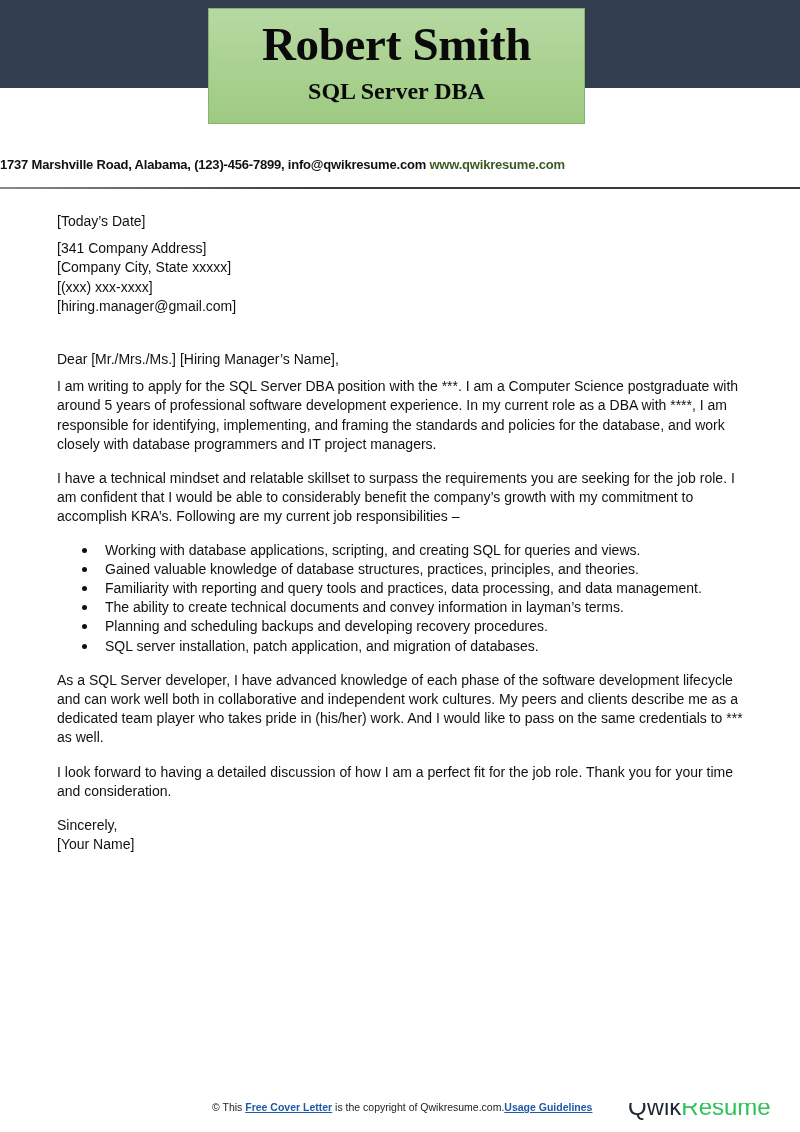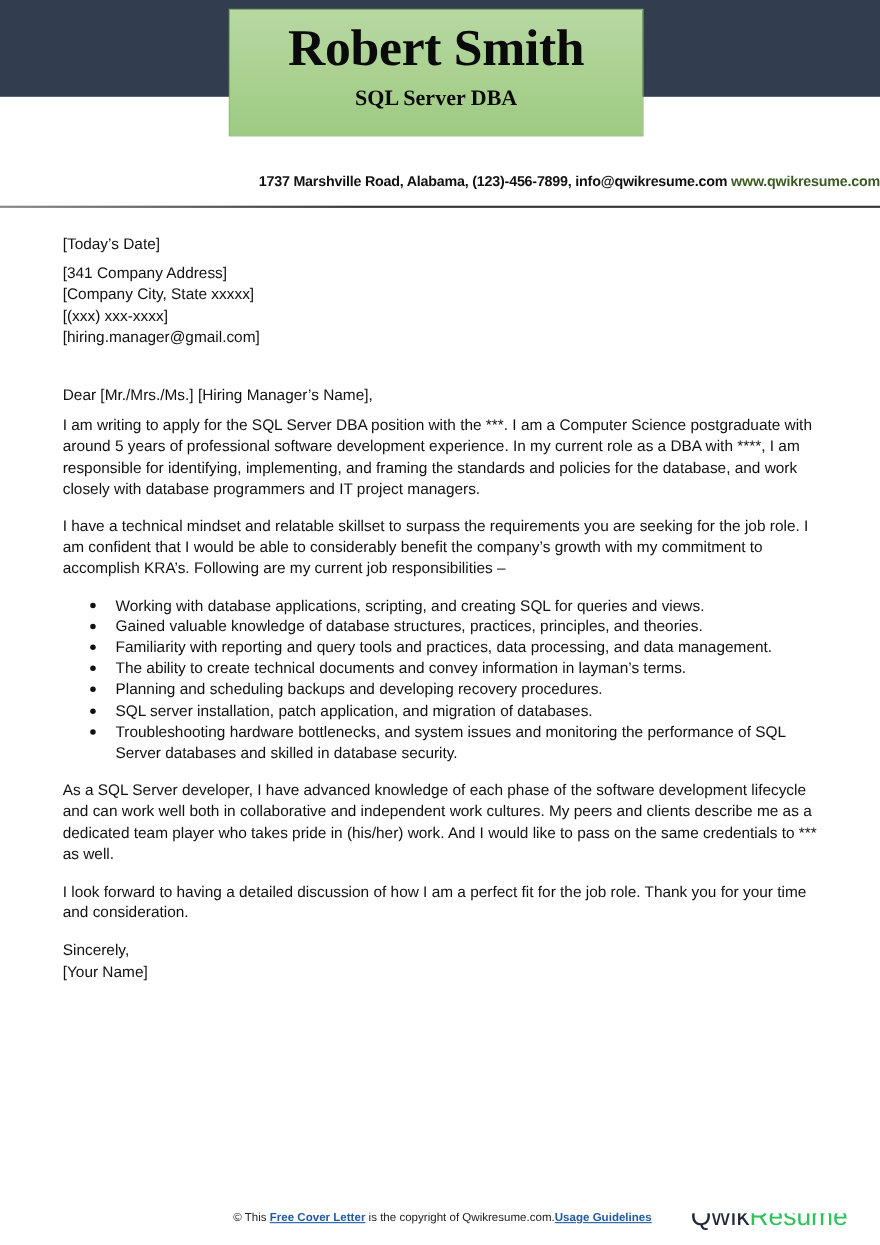--- a/index.html
+++ b/index.html
@@ -14,26 +14,26 @@
     border: 1px solid #86b46b;
     text-align: center;
   }
   .name-box .name {
     font-family: "Liberation Serif", "DejaVu Serif", serif;
     font-weight: bold; font-size: 47px; line-height: 1; color: #0a0a0a;
     margin-top: 12px; letter-spacing: -0.3px;
   }
   .name-box .role {
     font-family: "Liberation Serif", "DejaVu Serif", serif;
-    font-weight: bold; font-size: 20px; line-height: 1; color: #0a0a0a;
+    font-weight: bold; font-size: 24px; line-height: 1; color: #0a0a0a;
     margin-top: 11px;
   }
 
   .contact {
-    position: absolute; left: 0; top: 157px; width: 800px; text-align: right;
+    position: absolute; left: 0; top: 157px; width: 800px; text-align: left;
     font-size: 13px; font-weight: bold; color: #111; letter-spacing: -0.2px;
   }
   .contact .web { color: #3a5a23; font-weight: bold; }
 
   .divider {
     position: absolute; left: 0; top: 187px; width: 800px; height: 2px;
     background: linear-gradient(to right, #8a8a8a 0%, #3a3a3a 40%, #3a3a3a 100%);
   }
 
   .letter {
@@ -101,21 +101,20 @@
   <div class="gap-md"></div>
   <p>I have a technical mindset and relatable skillset to surpass the requirements you are seeking for the job role. I am confident that I would be able to considerably benefit the company’s growth with my commitment to accomplish KRA’s. Following are my current job responsibilities –</p>
 
   <ul class="bullets">
     <li><span class="dot"></span><span>Working with database applications, scripting, and creating SQL for queries and views.</span></li>
     <li><span class="dot"></span><span>Gained valuable knowledge of database structures, practices, principles, and theories.</span></li>
     <li><span class="dot"></span><span>Familiarity with reporting and query tools and practices, data processing, and data management.</span></li>
     <li><span class="dot"></span><span>The ability to create technical documents and convey information in layman’s terms.</span></li>
     <li><span class="dot"></span><span>Planning and scheduling backups and developing recovery procedures.</span></li>
     <li><span class="dot"></span><span>SQL server installation, patch application, and migration of databases.</span></li>
-    <li><span class="dot"></span><span>Troubleshooting hardware bottlenecks, and system issues and monitoring the performance of SQL Server databases and skilled in database security.</span></li>
   </ul>
 
   <div class="gap-md"></div>
   <p>As a SQL Server developer, I have advanced knowledge of each phase of the software development lifecycle and can work well both in collaborative and independent work cultures. My peers and clients describe me as a dedicated team player who takes pride in (his/her) work. And I would like to pass on the same credentials to *** as well.</p>
   <div class="gap-md"></div>
   <p>I look forward to having a detailed discussion of how I am a perfect fit for the job role. Thank you for your time and consideration.</p>
   <div class="gap-md"></div>
   <p>Sincerely,</p>
   <p>[Your Name]</p>
 </div>

